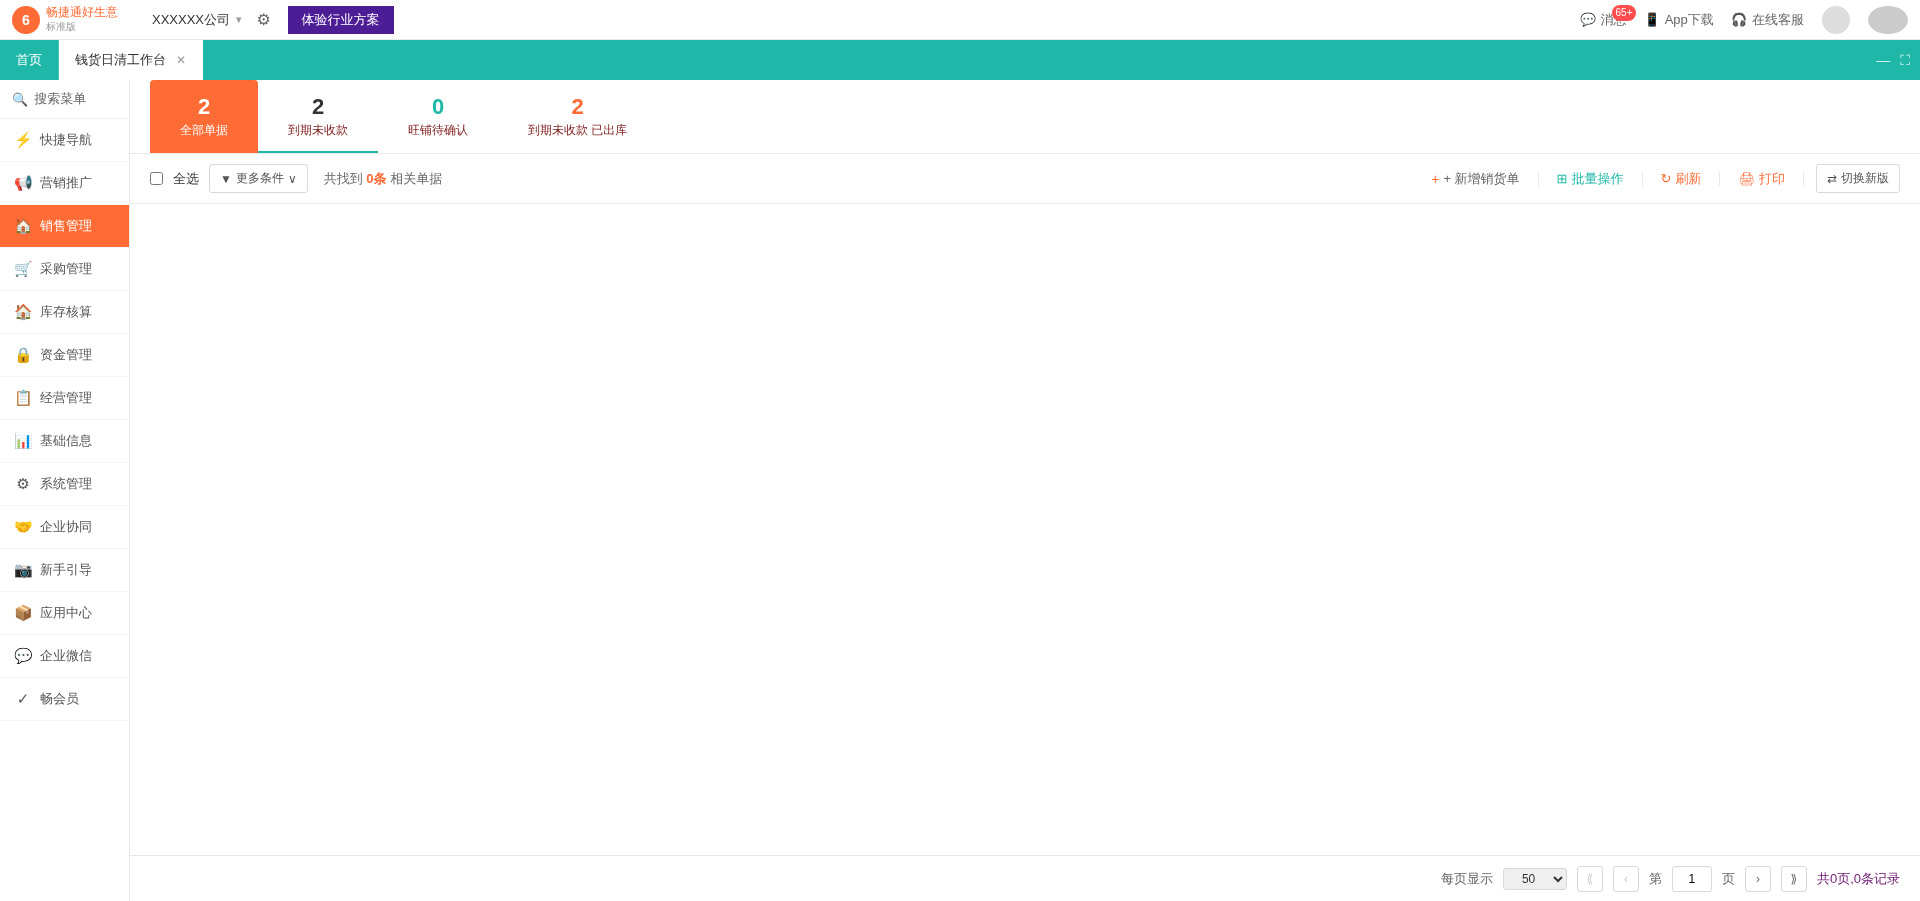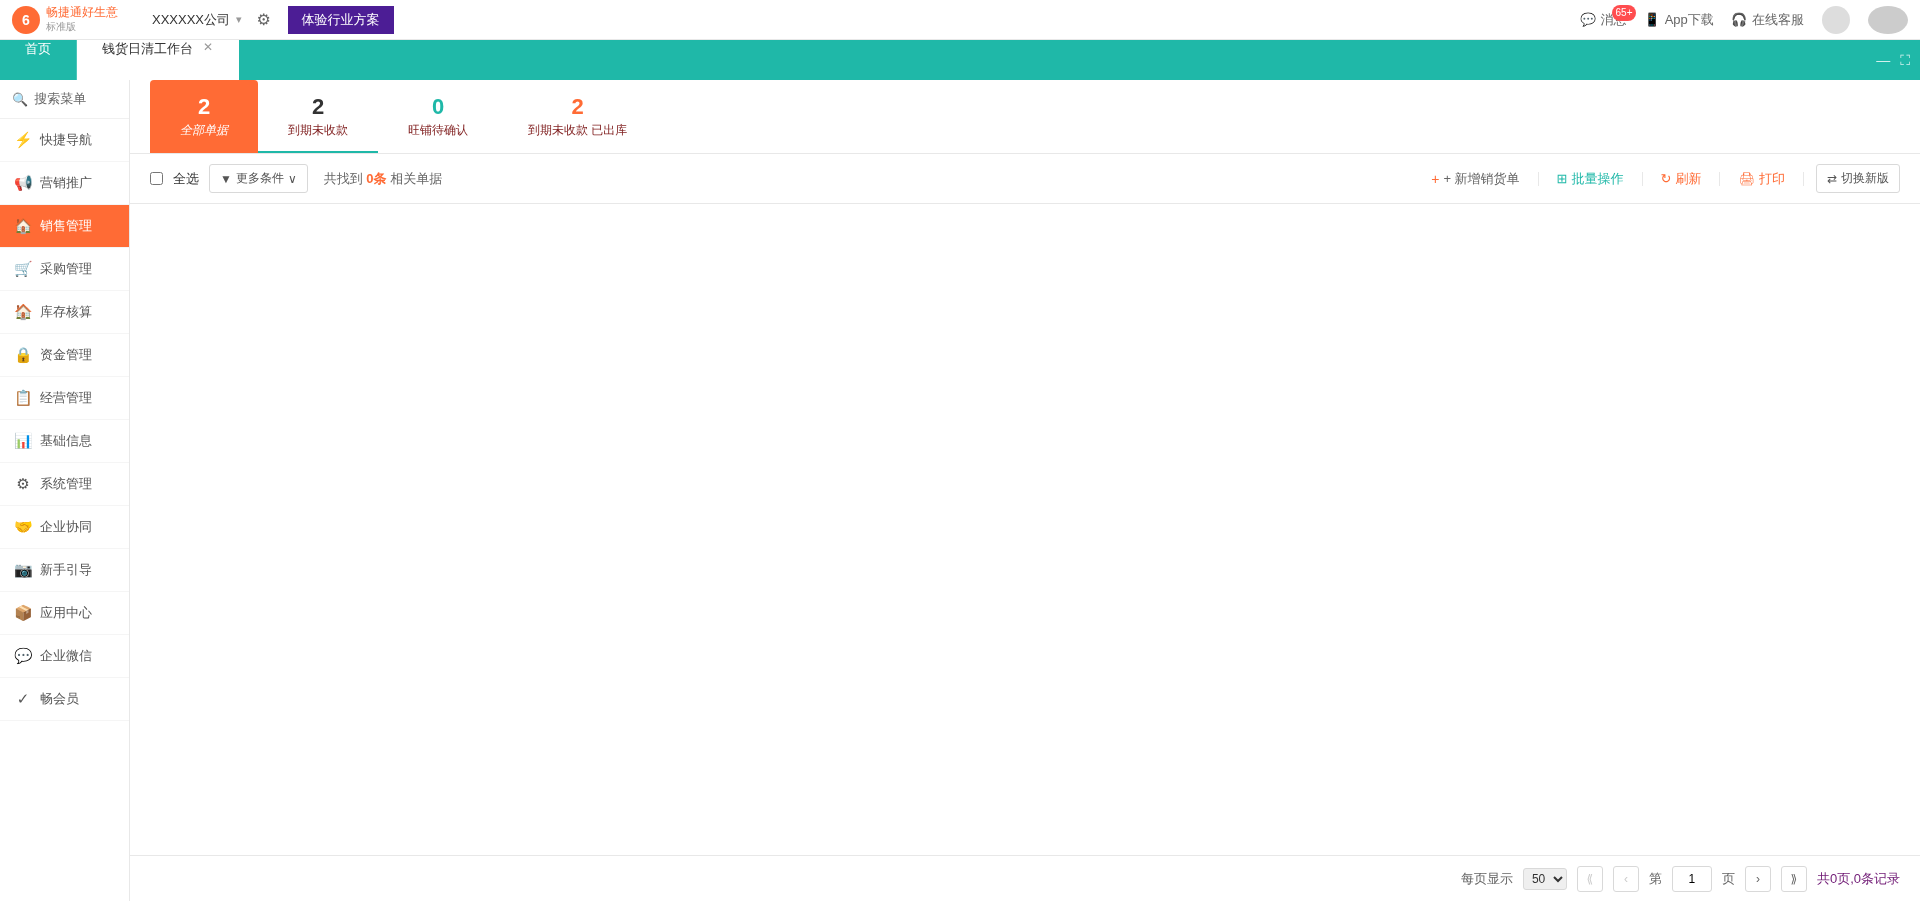--- a/index.html
+++ b/index.html
@@ -90,22 +90,22 @@
     .tabs-bar {
       height: 40px;
       background: #1fb8a8;
       display: flex;
       align-items: stretch;
       position: fixed;
       top: 40px; left: 0; right: 0;
       z-index: 99;
     }
     .tab-item {
-      display: flex; align-items: flex-start;
-      padding: 0 25px;
+      display: flex; align-items: center;
+      padding: 0 16px;
       font-size: 13px;
       cursor: pointer;
       color: rgba(255,255,255,0.85);
       gap: 6px;
       border-right: 1px solid rgba(255,255,255,0.2);
     }
     .tab-item.home { color: #fff; font-weight: 500; }
     .tab-item.active {
       background: #fff;
       color: #333;
@@ -183,21 +183,21 @@
       padding: 14px 30px;
       cursor: pointer;
       position: relative;
       min-width: 100px;
     }
     .stat-tab.active-orange {
       background: #ff6b35;
       border-radius: 4px 4px 0 0;
     }
     .stat-tab.active-orange .stat-num { color: #fff; }
-    .stat-tab.active-orange .stat-label { color: #fff; font-style: italic; }
+    .stat-tab.active-orange .stat-label { color: #fff; }
     .stat-tab.active-blue::after {
       content: '';
       position: absolute;
       bottom: 0; left: 0; right: 0;
       height: 2px;
       background: #1fb8a8;
     }
     .stat-num {
       font-size: 22px; font-weight: bold;
       color: #333;
@@ -270,21 +270,21 @@
       display: flex; align-items: center;
       padding: 0 20px;
       justify-content: flex-end;
       gap: 10px;
       font-size: 13px; color: #666;
     }
     .per-page-label { color: #666; }
     .per-page-select {
       border: 1px solid #d9d9d9;
       border-radius: 3px;
-      padding: 2px 4px;
+      padding: 2px 14px;
       font-size: 12px;
       color: #333;
       cursor: pointer;
     }
     .pag-btn {
       background: none; border: 1px solid #d9d9d9;
       border-radius: 3px; width: 26px; height: 26px;
       cursor: pointer; color: #666; font-size: 12px;
       display: flex; align-items: center; justify-content: center;
     }

